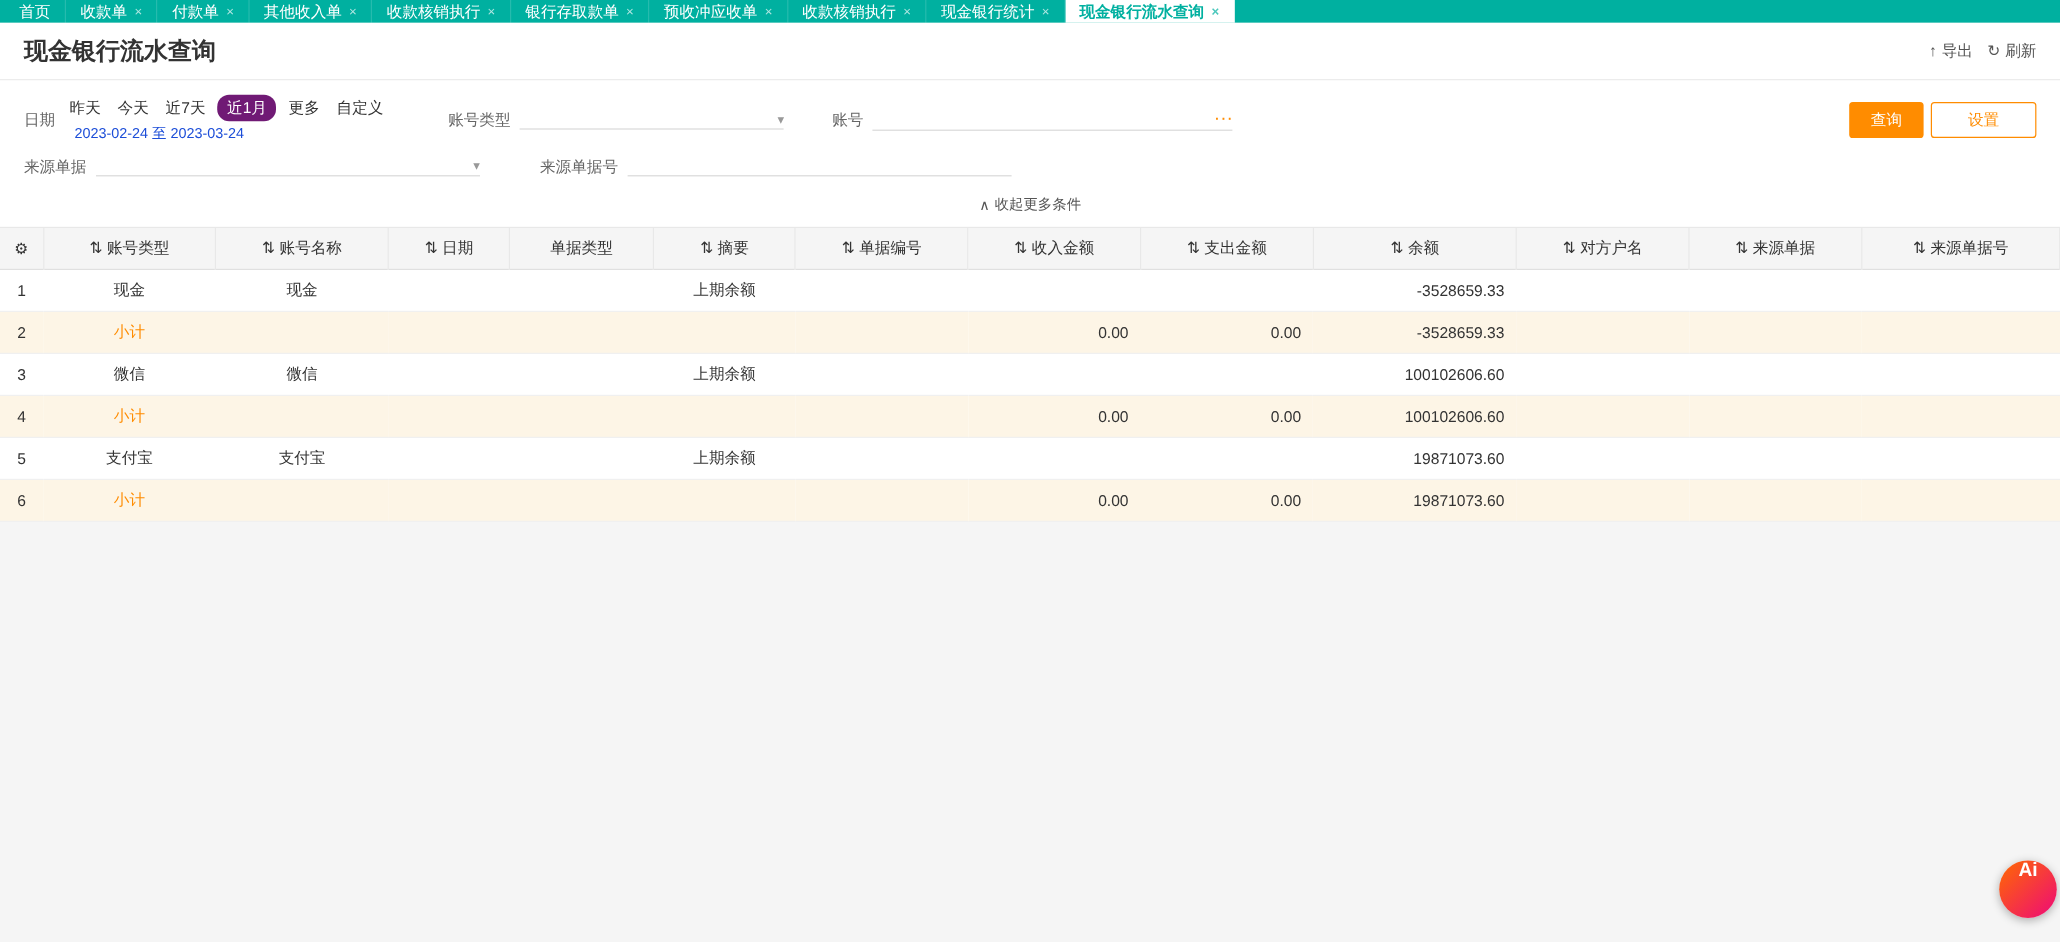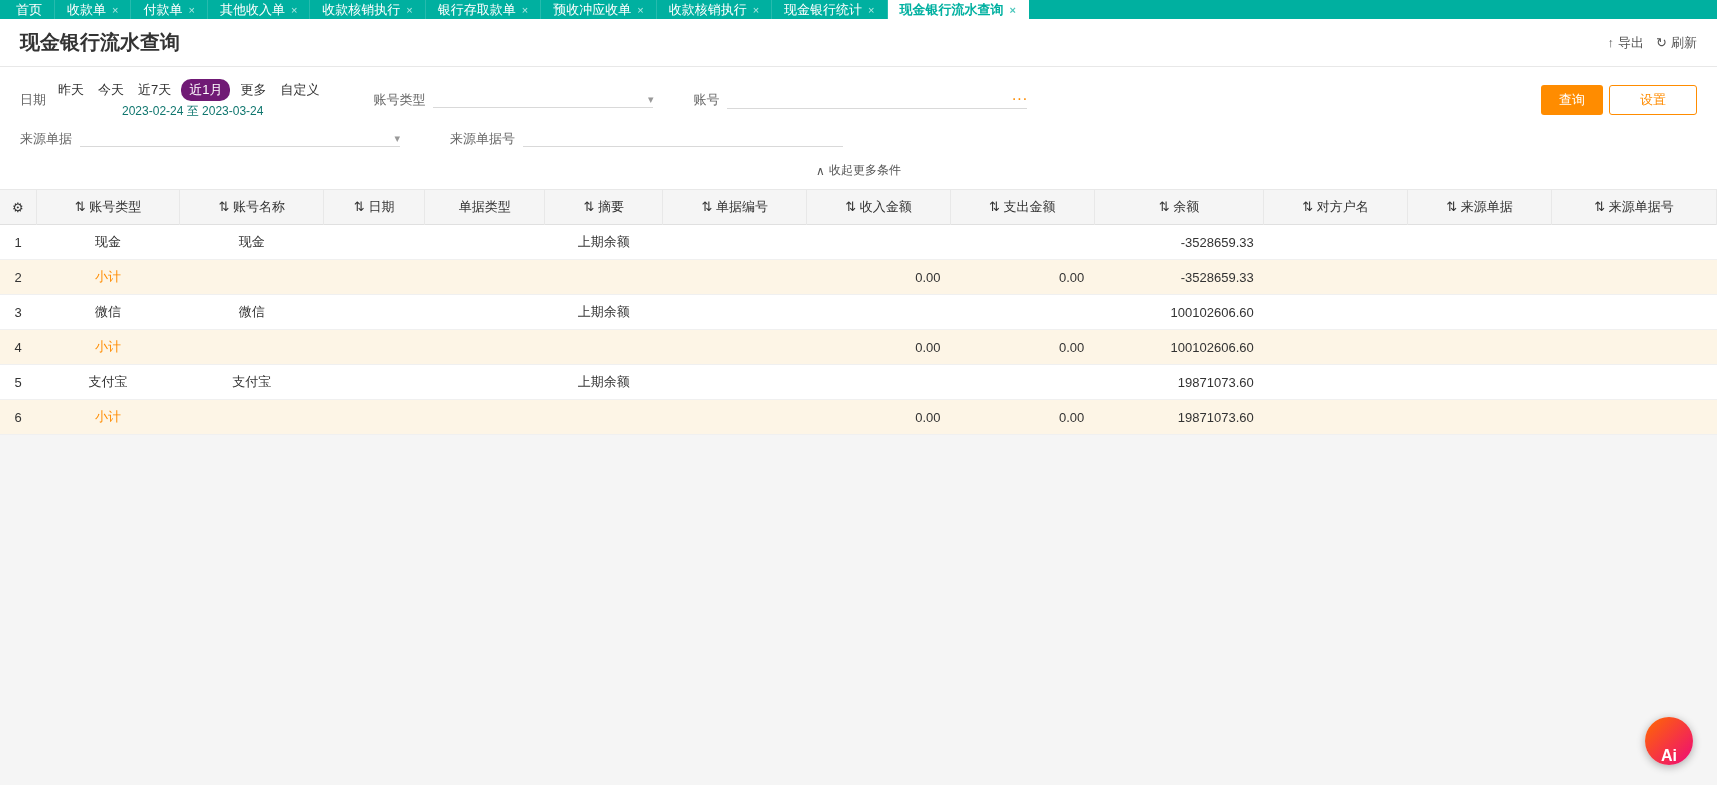--- a/index.html
+++ b/index.html
@@ -96,24 +96,23 @@
       color: #333;
       padding: 2px 4px;
     }
     .date-shortcut.active {
       background: #701a75;
       color: #fff;
       border-radius: 10px;
       padding: 2px 8px;
     }
     .date-range {
-      color: #0f766e;
+      color: #1d4ed8;
       font-size: 12px;
       margin-left: 8px;
-      text-align: center;
     }
     .dropdown-arrow {
       color: #999;
       font-size: 11px;
     }
     .account-no-field {
       display: flex;
       align-items: center;
       gap: 4px;
       border-bottom: 1px solid #d9d9d9;
@@ -197,28 +196,28 @@
       text-align: center;
       color: #333;
     }
     tbody td.number { text-align: right; }
     .orange-text { color: #ff8c00; }
     .gear-col { width: 36px; }
 
     .ai-badge {
       position: fixed;
       bottom: 20px;
-      right: 24px;
+      right: 3px;
       background: linear-gradient(135deg, #ff6a00, #ee0979);
       color: white;
       border-radius: 50%;
       width: 48px;
       height: 48px;
       display: flex;
-      align-items: flex-end;
+      align-items: flex-start;
       justify-content: center;
       font-weight: bold;
       font-size: 16px;
       cursor: pointer;
       box-shadow: 0 2px 8px rgba(0,0,0,0.3);
     }
   </style>
 </head>
 <body>
 

